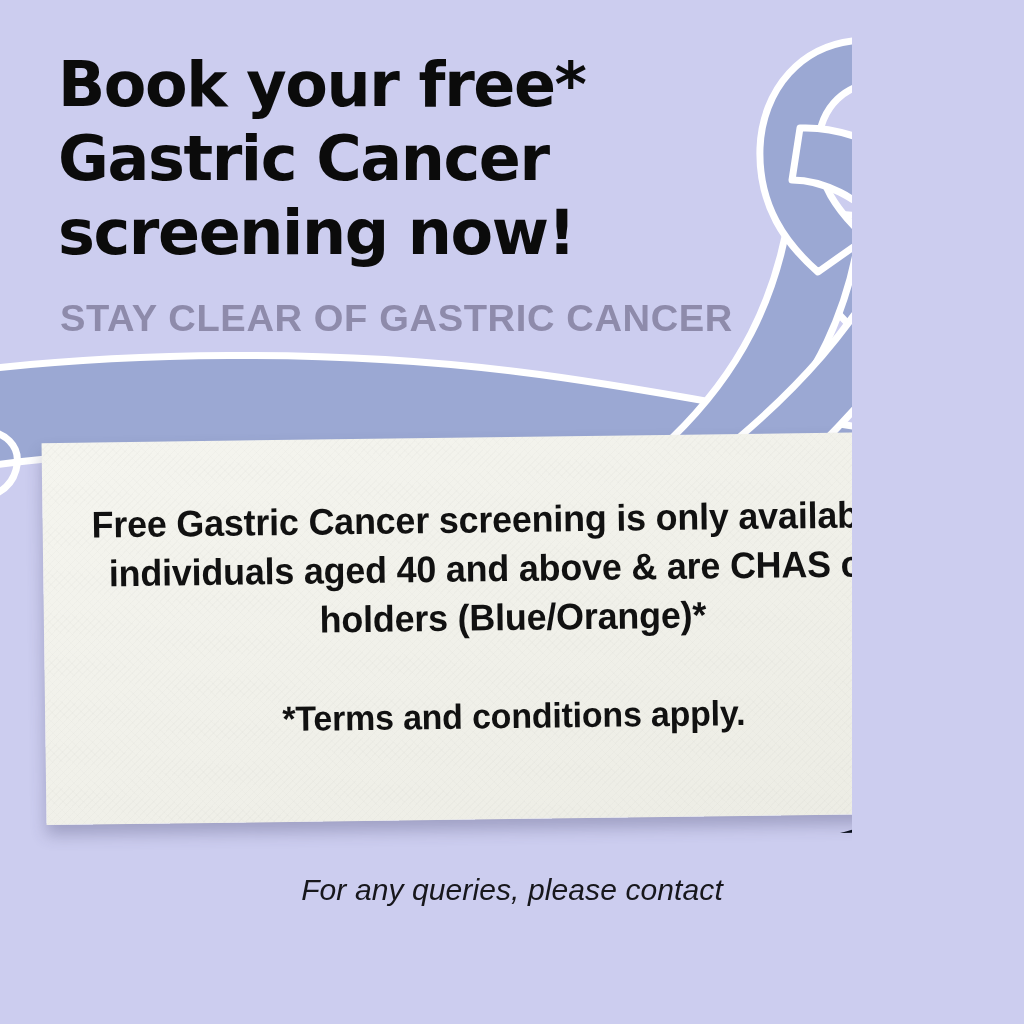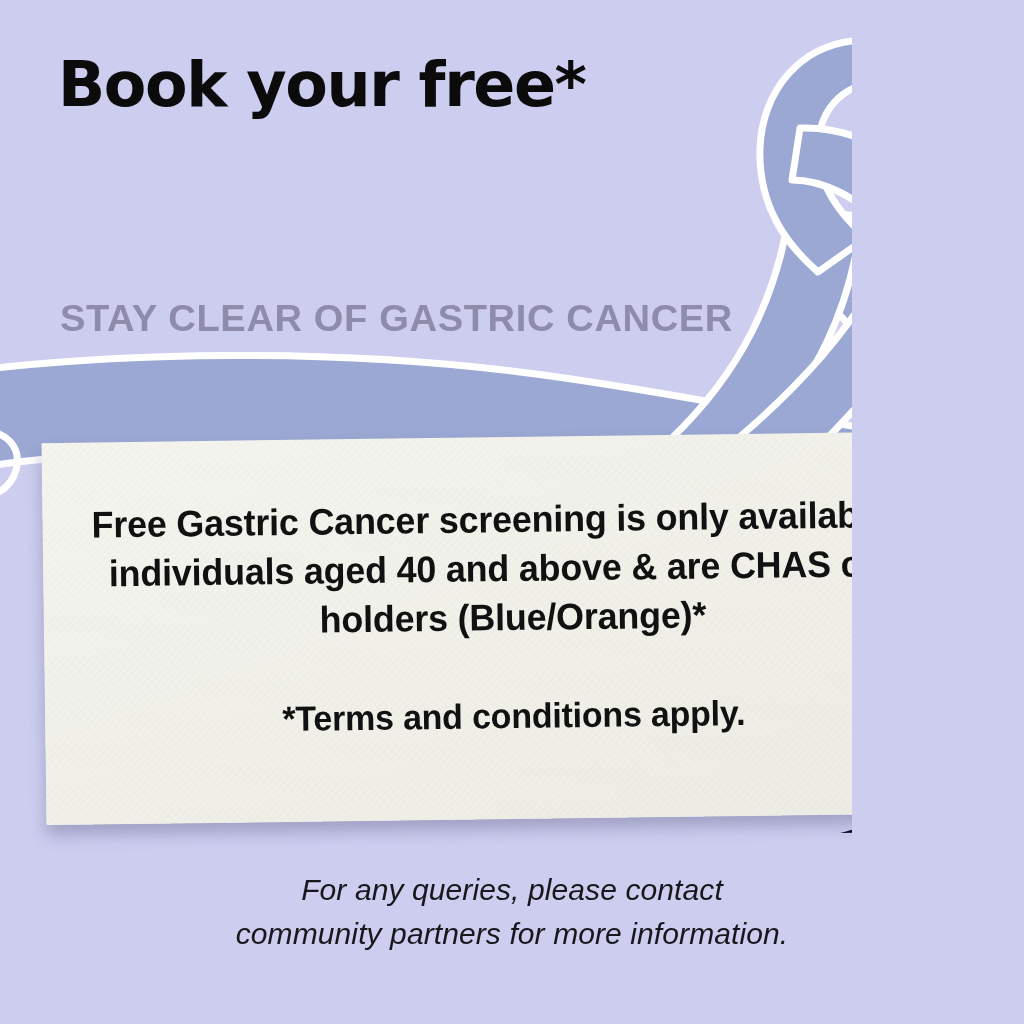--- a/index.html
+++ b/index.html
@@ -202,20 +202,22 @@
                C 770,416 716,456 700,470
                L 762,498
                C 790,476 846,424 896,360
                C 950,292 982,216 988,154 Z" fill="#9ba8d3" stroke="#ffffff" stroke-width="7" stroke-linejoin="round"></path>
 
     </g>
   </svg>
 
   <div class="headline">
     <span class="headline-line">Book your free*</span>
+    <span class="headline-line">Gastric Cancer</span>
+    <span class="headline-line">screening now!</span>
   </div>
 
   <div class="subtitle">STAY CLEAR OF GASTRIC CANCER</div>
 
   <div id="card-wrap">
     <div id="card"></div>
 
     <svg id="curl" viewBox="0 0 150 118" aria-hidden="true">
       <defs>
         <linearGradient id="curlGrad" x1="0" y1="1" x2="1" y2="0">
@@ -242,16 +244,15 @@
     </svg>
 
     <div class="card-text">
       <p class="card-para">Free Gastric Cancer screening is only available to individuals aged 40 and above &amp; are CHAS card holders (Blue/Orange)*</p>
       <p class="card-terms">*Terms and conditions apply.</p>
     </div>
   </div>
 
   <div class="footer">
     <span class="footer-line">For any queries, please contact</span>
-    <span class="footer-line">community partners for more information.</span>
   </div>
 
 </div>
 
 </body></html>

